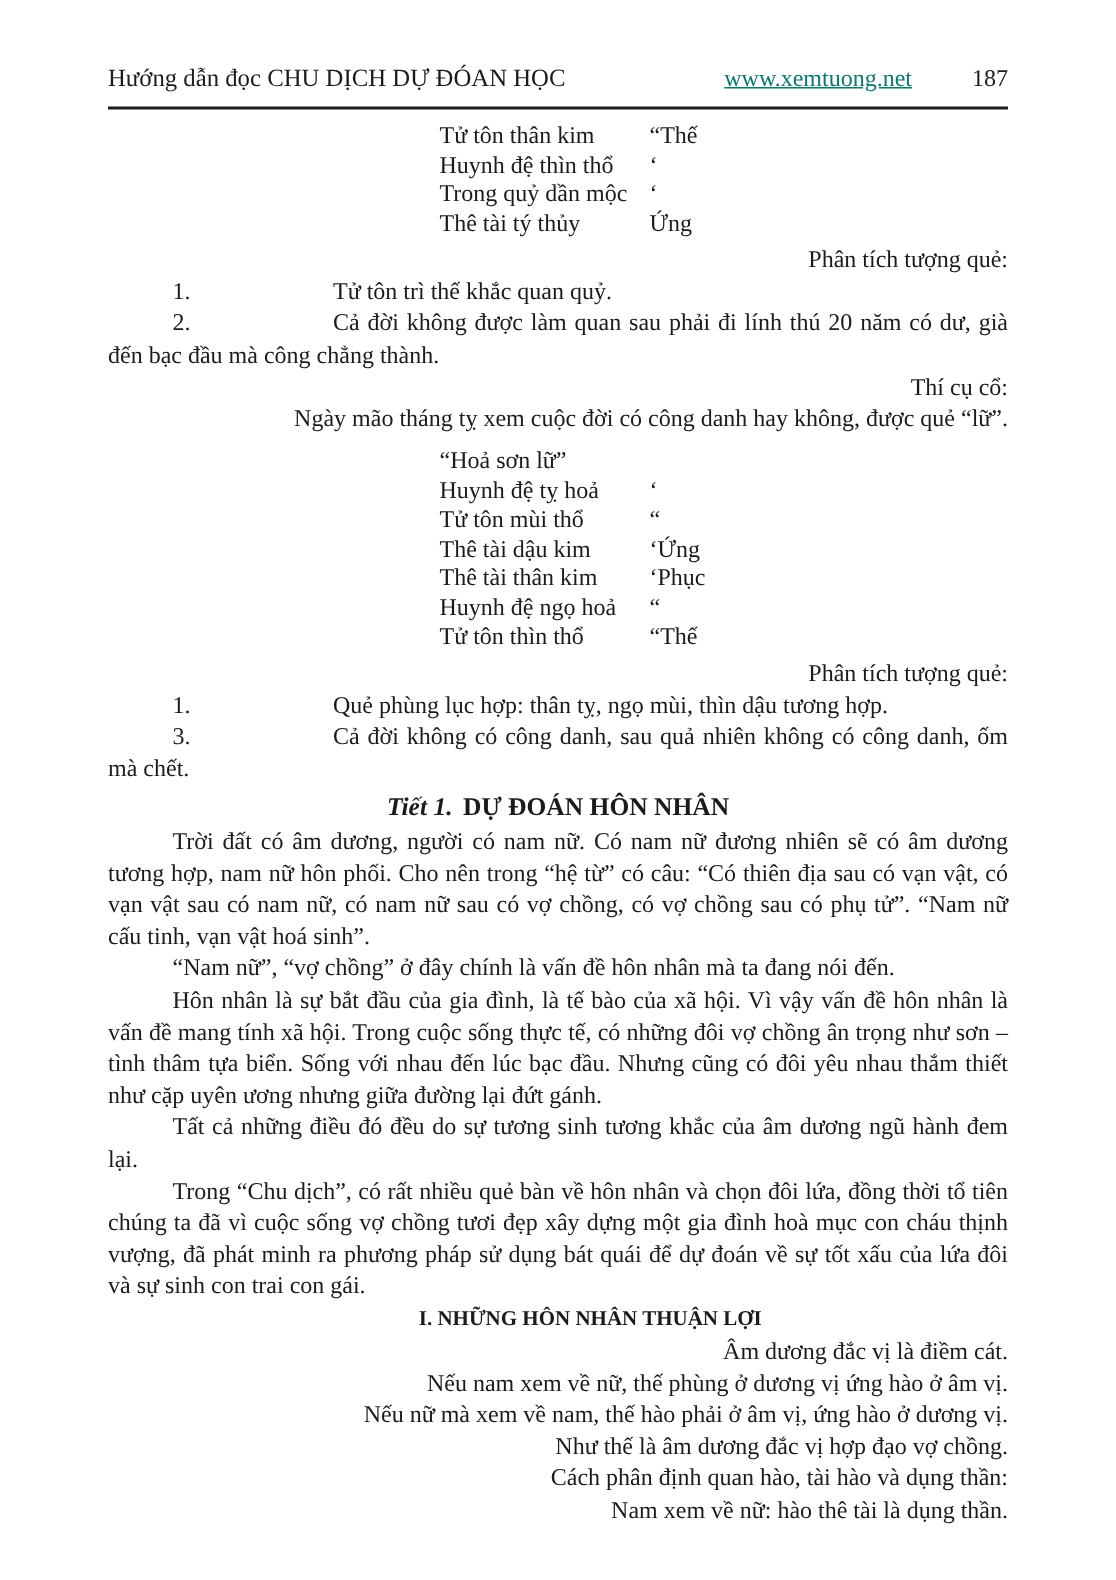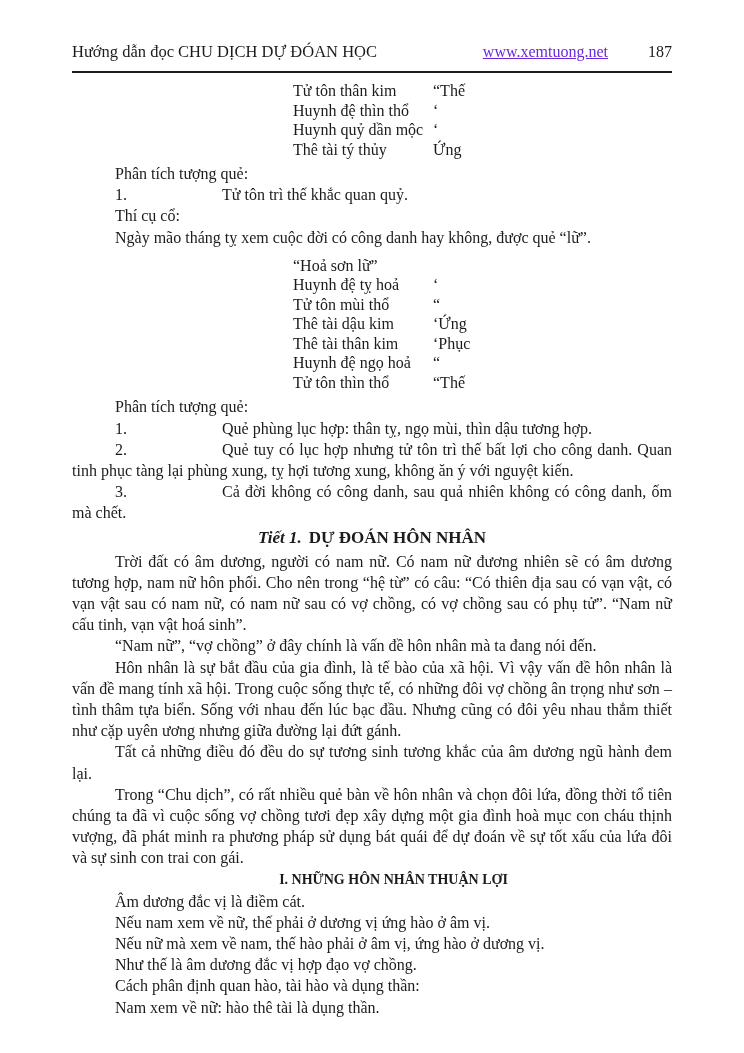--- a/index.html
+++ b/index.html
@@ -22,21 +22,21 @@
   .header {
     display: flex;
     align-items: baseline;
   }
   .header-title {
     flex: 1;
     font-size: 16.5px;
     white-space: nowrap;
   }
   .header-link {
-    color: #6d28d9;
+    color: #0f766e;
     text-decoration: underline;
     margin-right: 40px;
     cursor: pointer;
     white-space: nowrap;
   }
   .header-page { white-space: nowrap; }
   .rule {
     border: none;
     border-top: 2px solid #1c1c1c;
     margin: 9px 0 0 0;
@@ -51,21 +51,21 @@
   .hexline { display: flex; }
   .hexname { width: 140px; }
   .hexmark { }
   
   .para, .line {
     margin: 0;
     line-height: 21.2px;
     text-align: justify;
   }
   .indent { text-indent: 43px; }
-  .nojust { text-align: left; }
+  .nojust { text-align: right; }
   .num {
     display: inline-block;
     width: 107px;
     text-indent: 0;
   }
   
   .section-title {
     text-align: center;
     font-weight: bold;
     font-size: 17px;
@@ -101,31 +101,32 @@
   <div class="hexblock">
     <div class="hexline">
       <span class="hexname">Tử tôn thân kim</span>
       <span class="hexmark">“Thế</span>
     </div>
     <div class="hexline">
       <span class="hexname">Huynh đệ thìn thổ</span>
       <span class="hexmark">‘</span>
     </div>
     <div class="hexline">
-      <span class="hexname">Huynh quỷ dần mộc</span>
+      <span class="hexname">Trong quỷ dần mộc</span>
       <span class="hexmark">‘</span>
     </div>
     <div class="hexline">
       <span class="hexname">Thê tài tý thủy</span>
       <span class="hexmark">Ứng</span>
     </div>
   </div>
 
   <p class="para indent nojust">Phân tích tượng quẻ:</p>
   <p class="para indent"><span class="num">1.</span><span>Tử tôn trì thế khắc quan quỷ.</span></p>
+  <p class="para indent"><span class="num">2.</span><span>Cả đời không được làm quan sau phải đi lính thú 20 năm có dư, già đến bạc đầu mà công chẳng thành.</span></p>
 
   <p class="para indent nojust">Thí cụ cổ:</p>
   <p class="para indent nojust">Ngày mão tháng tỵ xem cuộc đời có công danh hay không, được quẻ “lữ”.</p>
 
   <div class="hexblock">
     <div class="hexline">
       <span class="hexname">“Hoả sơn lữ”</span>
     </div>
     <div class="hexline">
       <span class="hexname">Huynh đệ tỵ hoả</span>
@@ -148,37 +149,36 @@
       <span class="hexmark">“</span>
     </div>
     <div class="hexline">
       <span class="hexname">Tử tôn thìn thổ</span>
       <span class="hexmark">“Thế</span>
     </div>
   </div>
 
   <p class="para indent nojust">Phân tích tượng quẻ:</p>
   <p class="para indent"><span class="num">1.</span><span>Quẻ phùng lục hợp: thân tỵ, ngọ mùi, thìn dậu tương hợp.</span></p>
-  <p class="para indent"><span class="num">2.</span><span>Quẻ tuy có lục hợp nhưng tử tôn trì thế bất lợi cho công danh. Quan tinh phục tàng lại phùng xung, tỵ hợi tương xung, không ăn ý với nguyệt kiến.</span></p>
   <p class="para indent"><span class="num">3.</span><span>Cả đời không có công danh, sau quả nhiên không có công danh, ốm mà chết.</span></p>
 
   <p class="para section-title">
     <span class="prefix">Tiết 1.</span><span class="name">DỰ ĐOÁN HÔN NHÂN</span>
   </p>
 
   <p class="para indent">Trời đất có âm dương, người có nam nữ. Có nam nữ đương nhiên sẽ có âm dương tương hợp, nam nữ hôn phối. Cho nên trong “hệ từ” có câu: “Có thiên địa sau có vạn vật, có vạn vật sau có nam nữ, có nam nữ sau có vợ chồng, có vợ chồng sau có phụ tử”. “Nam nữ cấu tinh, vạn vật hoá sinh”.</p>
   <p class="para indent">“Nam nữ”, “vợ chồng” ở đây chính là vấn đề hôn nhân mà ta đang nói đến.</p>
   <p class="para indent">Hôn nhân là sự bắt đầu của gia đình, là tế bào của xã hội. Vì vậy vấn đề hôn nhân là vấn đề mang tính xã hội. Trong cuộc sống thực tế, có những đôi vợ chồng ân trọng như sơn – tình thâm tựa biển. Sống với nhau đến lúc bạc đầu. Nhưng cũng có đôi yêu nhau thắm thiết như cặp uyên ương nhưng giữa đường lại đứt gánh.</p>
   <p class="para indent">Tất cả những điều đó đều do sự tương sinh tương khắc của âm dương ngũ hành đem lại.</p>
   <p class="para indent">Trong “Chu dịch”, có rất nhiều quẻ bàn về hôn nhân và chọn đôi lứa, đồng thời tổ tiên chúng ta đã vì cuộc sống vợ chồng tươi đẹp xây dựng một gia đình hoà mục con cháu thịnh vượng, đã phát minh ra phương pháp sử dụng bát quái để dự đoán về sự tốt xấu của lứa đôi và sự sinh con trai con gái.</p>
 
   <p class="subsection">I. NHỮNG HÔN NHÂN THUẬN LỢI</p>
 
   <p class="para indent nojust">Âm dương đắc vị là điềm cát.</p>
-  <p class="para indent nojust">Nếu nam xem về nữ, thế phải ở dương vị ứng hào ở âm vị.</p>
+  <p class="para indent nojust">Nếu nam xem về nữ, thế phùng ở dương vị ứng hào ở âm vị.</p>
   <p class="para indent nojust">Nếu nữ mà xem về nam, thế hào phải ở âm vị, ứng hào ở dương vị.</p>
   <p class="para indent nojust">Như thế là âm dương đắc vị hợp đạo vợ chồng.</p>
 
   <p class="para indent nojust italic">Cách phân định quan hào, tài hào và dụng thần:</p>
 
   <p class="para indent nojust">Nam xem về nữ: hào thê tài là dụng thần.</p>
 
 </div>
 
 </body></html>

